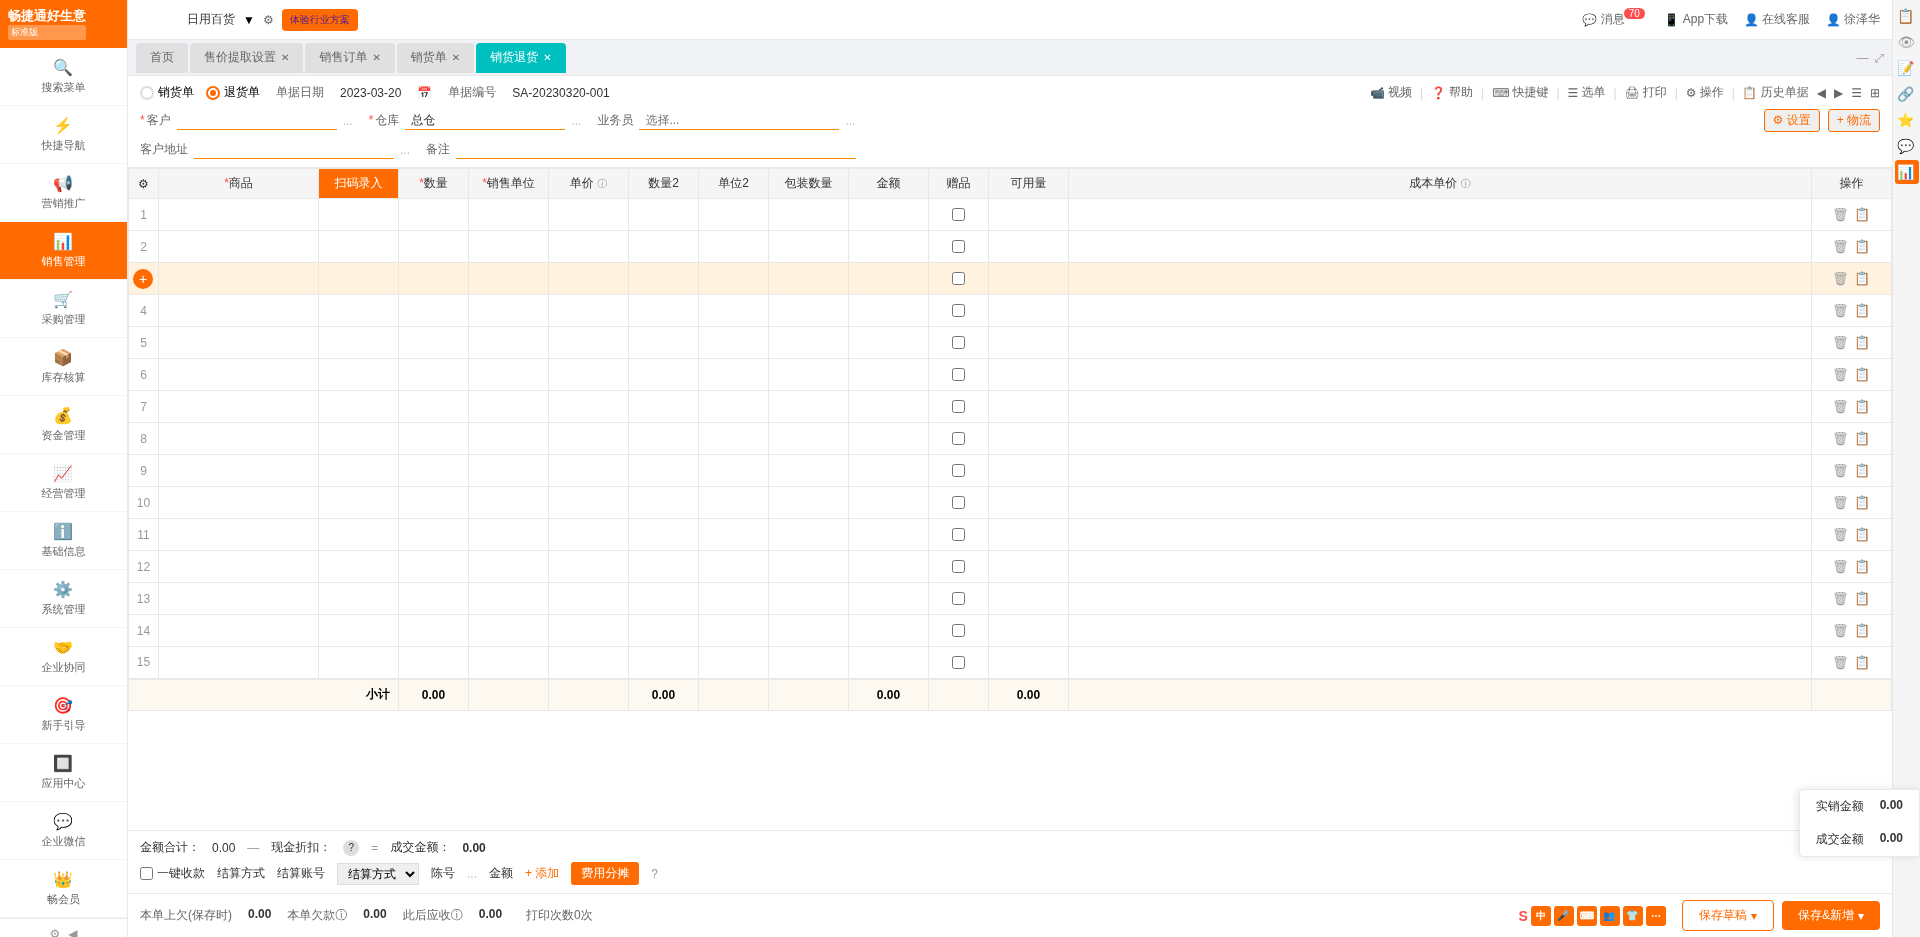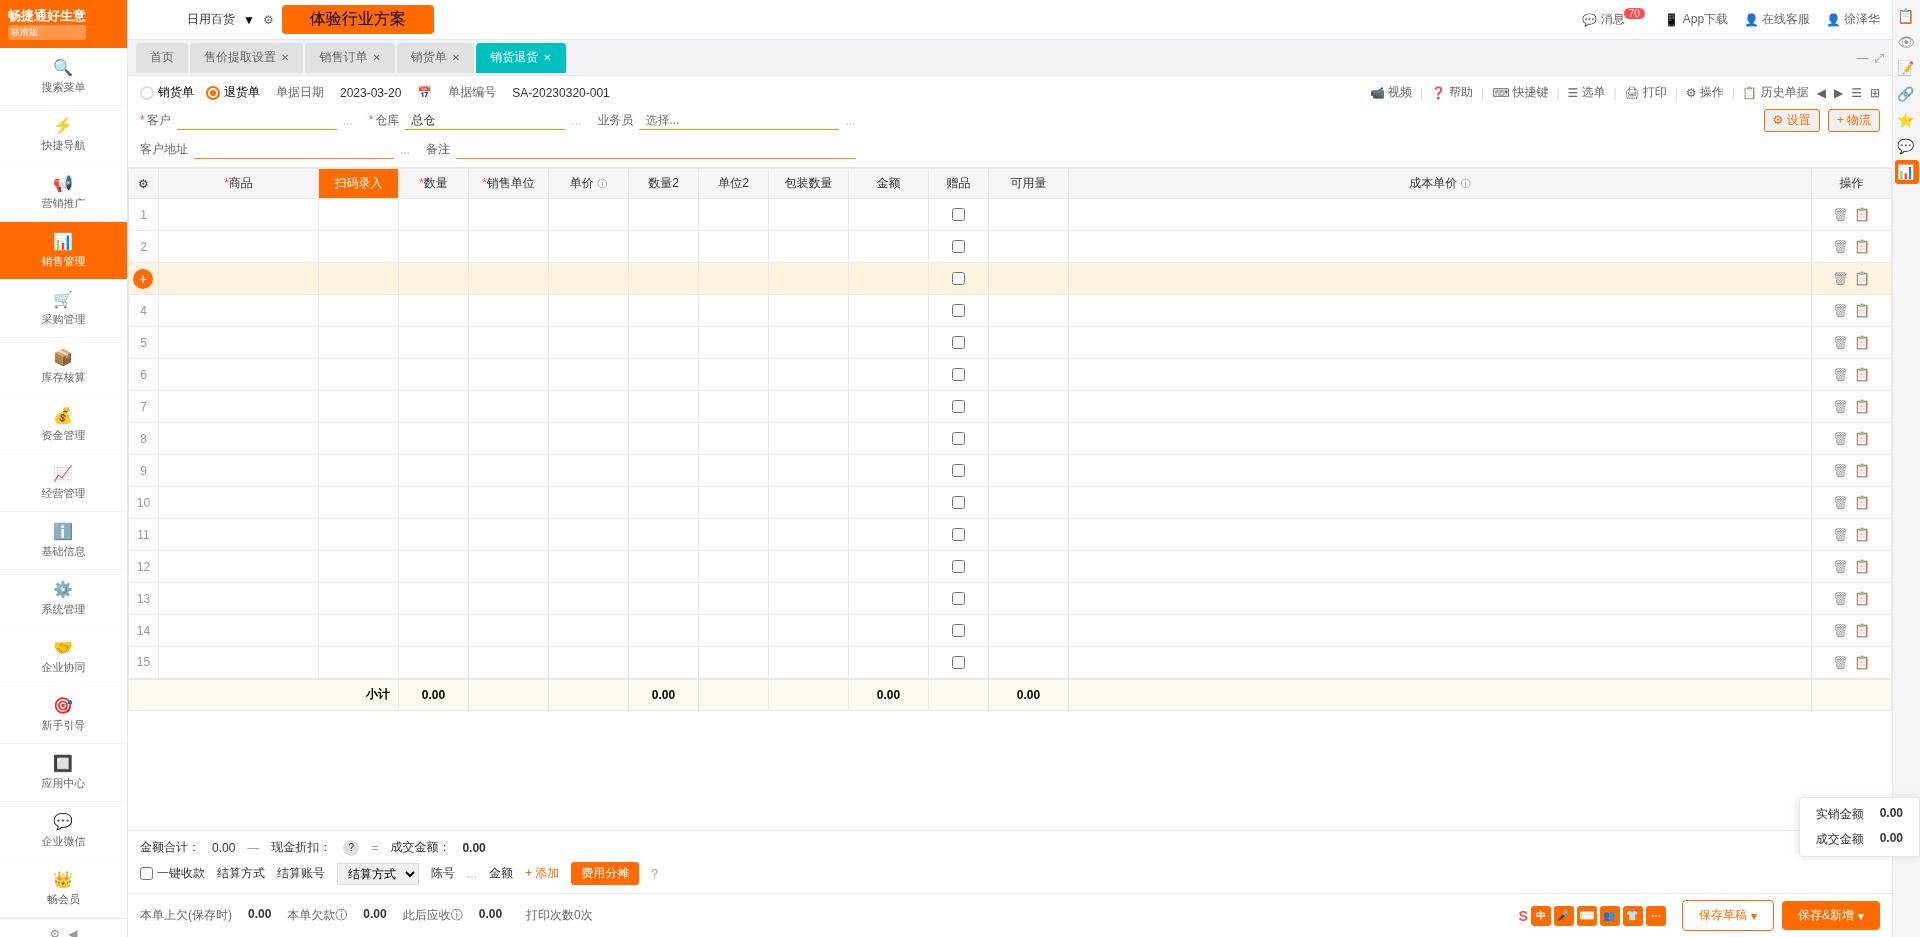--- a/index.html
+++ b/index.html
@@ -314,26 +314,26 @@
       background: #ff6b00;
       color: white;
       width: 20px; height: 20px;
       border-radius: 3px;
       display: flex; align-items: center; justify-content: center;
       font-size: 10px;
       font-weight: bold;
     }
     .orange-btn {
       background: #ff6b00;
-      color: #000000;
+      color: #4c1d95;
       border: none;
-      padding: 4px 28px;
+      padding: 4px 8px;
       border-radius: 4px;
       cursor: pointer;
-      font-size: 16px;
+      font-size: 10px;
     }
   </style>
 </head>
 <body>
 
 <div class="sidebar">
   <div class="sidebar-logo">
     <div>
       <div class="sidebar-logo-text">畅捷通好生意</div>
       <div class="sidebar-logo-badge">标准版</div>
@@ -1044,21 +1044,21 @@
         <span>▾</span>
       </button>
     </div>
   </div>
 
   <div class="amount-display">
     <div class="amount-row">
       <span>实销金额</span>
       <span style="font-weight:bold;color:#333;">0.00</span>
     </div>
-    <div class="amount-row" style="margin-top:8px;">
+    <div class="amount-row" style="margin-top:16px;">
       <span>成交金额</span>
       <span style="font-weight:bold;color:#333;">0.00</span>
     </div>
   </div>
 </div>
 
 <div class="right-panel">
   <div class="right-panel-icon">📋</div>
   <div class="right-panel-icon">👁</div>
   <div class="right-panel-icon">📝</div>

